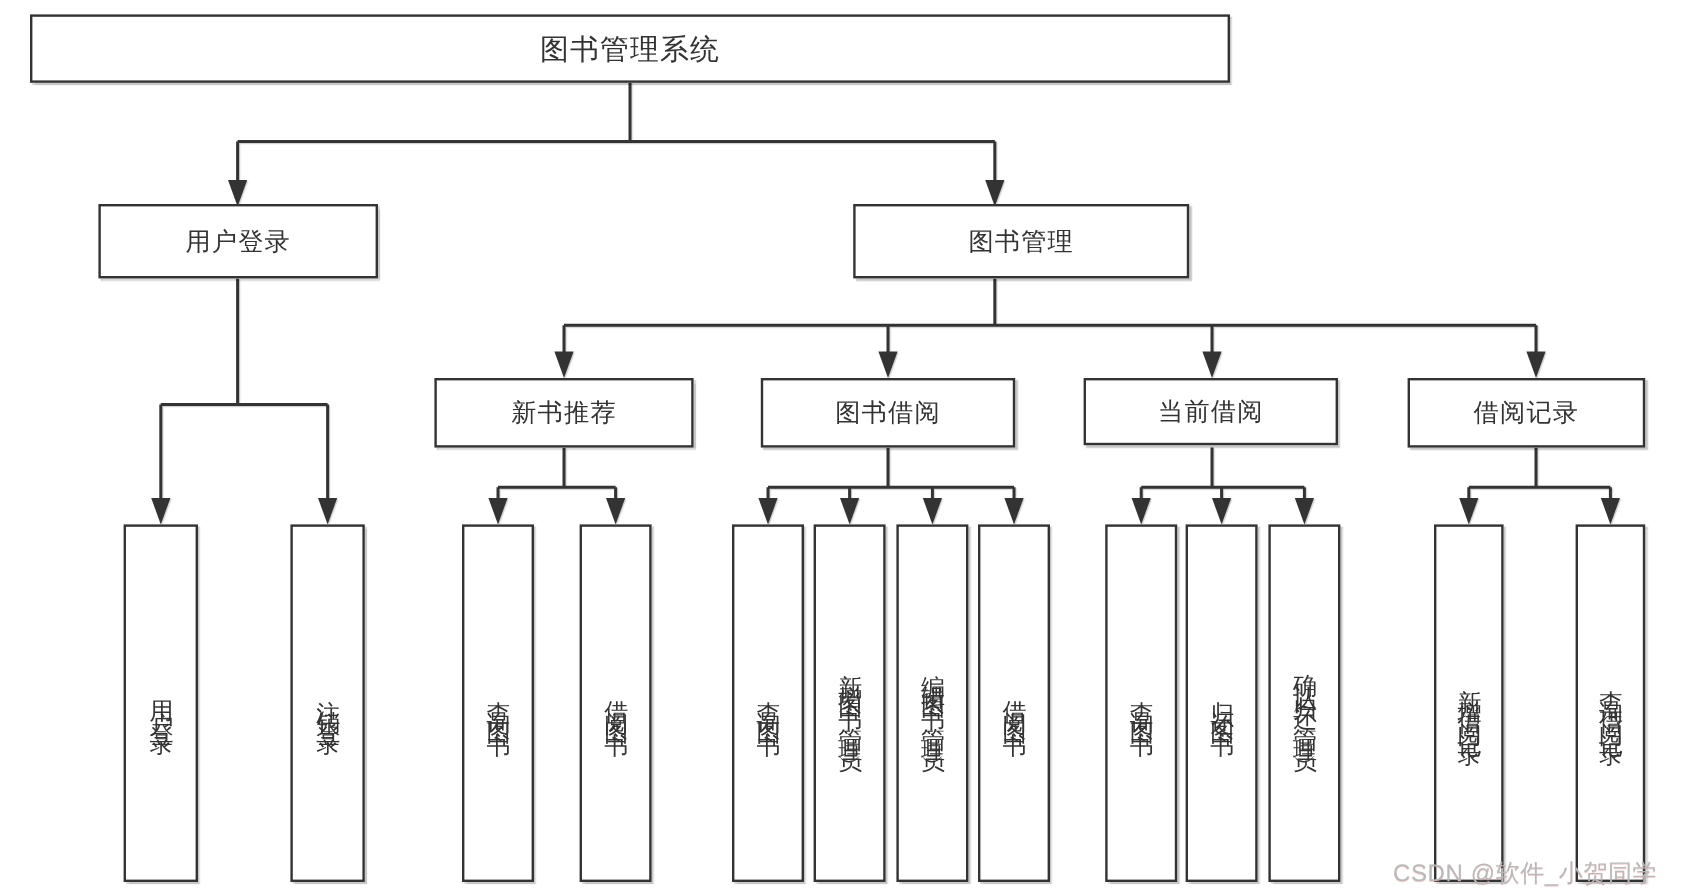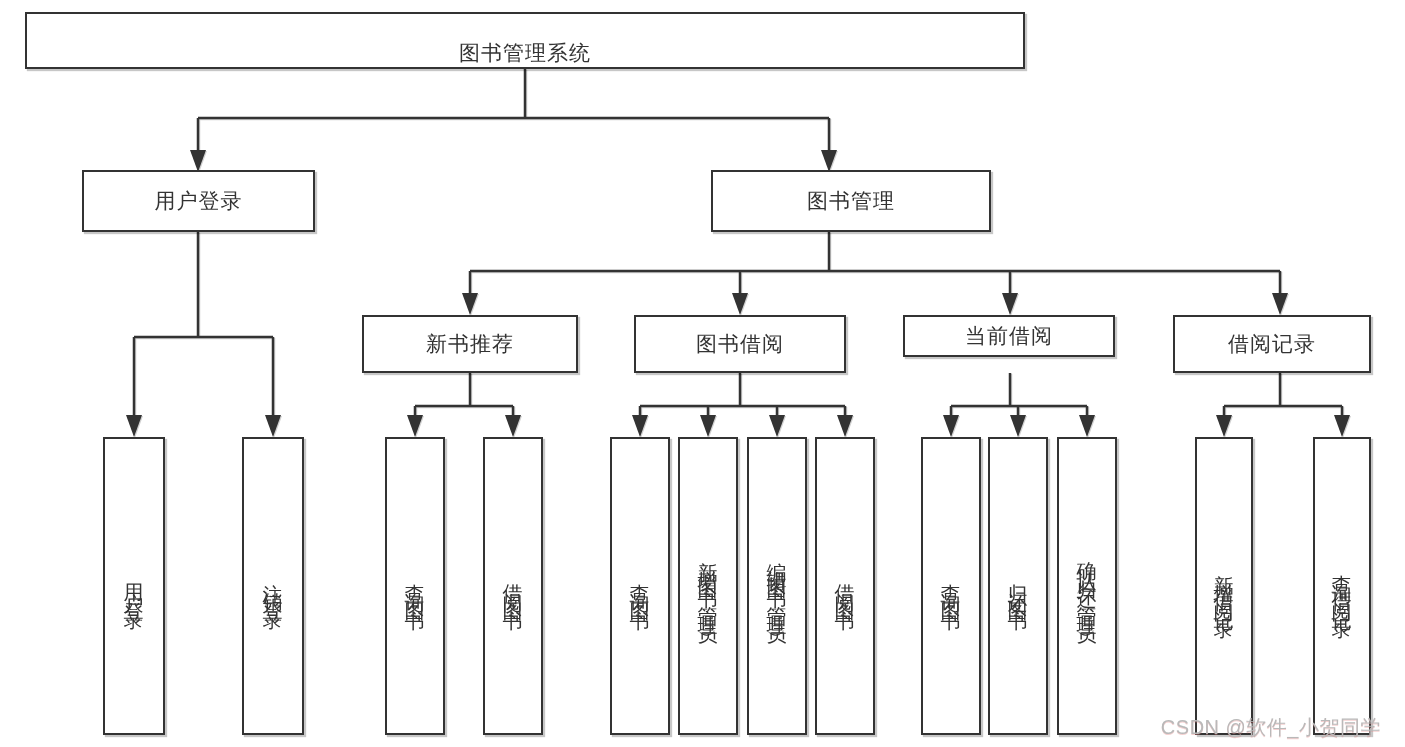--- a/index.html
+++ b/index.html
@@ -22,21 +22,21 @@
     background: #ffffff;
     border: 2.5px solid #333333;
     box-sizing: border-box;
     color: #333333;
     display: flex;
     align-items: center;
     justify-content: center;
     box-shadow: 2px 2px 1px rgba(0,0,0,0.22);
   }
   .hbox { font-size: 21px; letter-spacing: 1px; }
-  .root { font-size: 21px; align-items: flex-end; }
+  .root { font-size: 24px; }
   .vbox .vlabel {
     writing-mode: vertical-rl;
     text-orientation: mixed;
     font-size: 20px;
     letter-spacing: 0.45em;
     line-height: 1;
     white-space: nowrap;
   }
   .watermark {
     position: absolute;
@@ -106,21 +106,21 @@
   <div class="box hbox" style="left:711px; top:170px; width:280px; height:62px;">
     <span>图书管理</span>
   </div>
 
   <div class="box hbox" style="left:634px; top:315px; width:212px; height:58px;">
     <span>图书借阅</span>
   </div>
   <div class="box hbox" style="left:362px; top:315px; width:216px; height:58px;">
     <span>新书推荐</span>
   </div>
-  <div class="box hbox" style="left:903px; top:315px; width:212px; height:42px;">
+  <div class="box hbox" style="left:903px; top:315px; width:212px; height:56px;">
     <span>当前借阅</span>
   </div>
   <div class="box hbox" style="left:1173px; top:315px; width:198px; height:58px;">
     <span>借阅记录</span>
   </div>
 
   <div class="box vbox" style="left:103px; top:437px; width:62px; height:298px;">
     <span class="vlabel">用户登录</span>
   </div>
   <div class="box vbox" style="left:242px; top:437px; width:62px; height:298px;">

